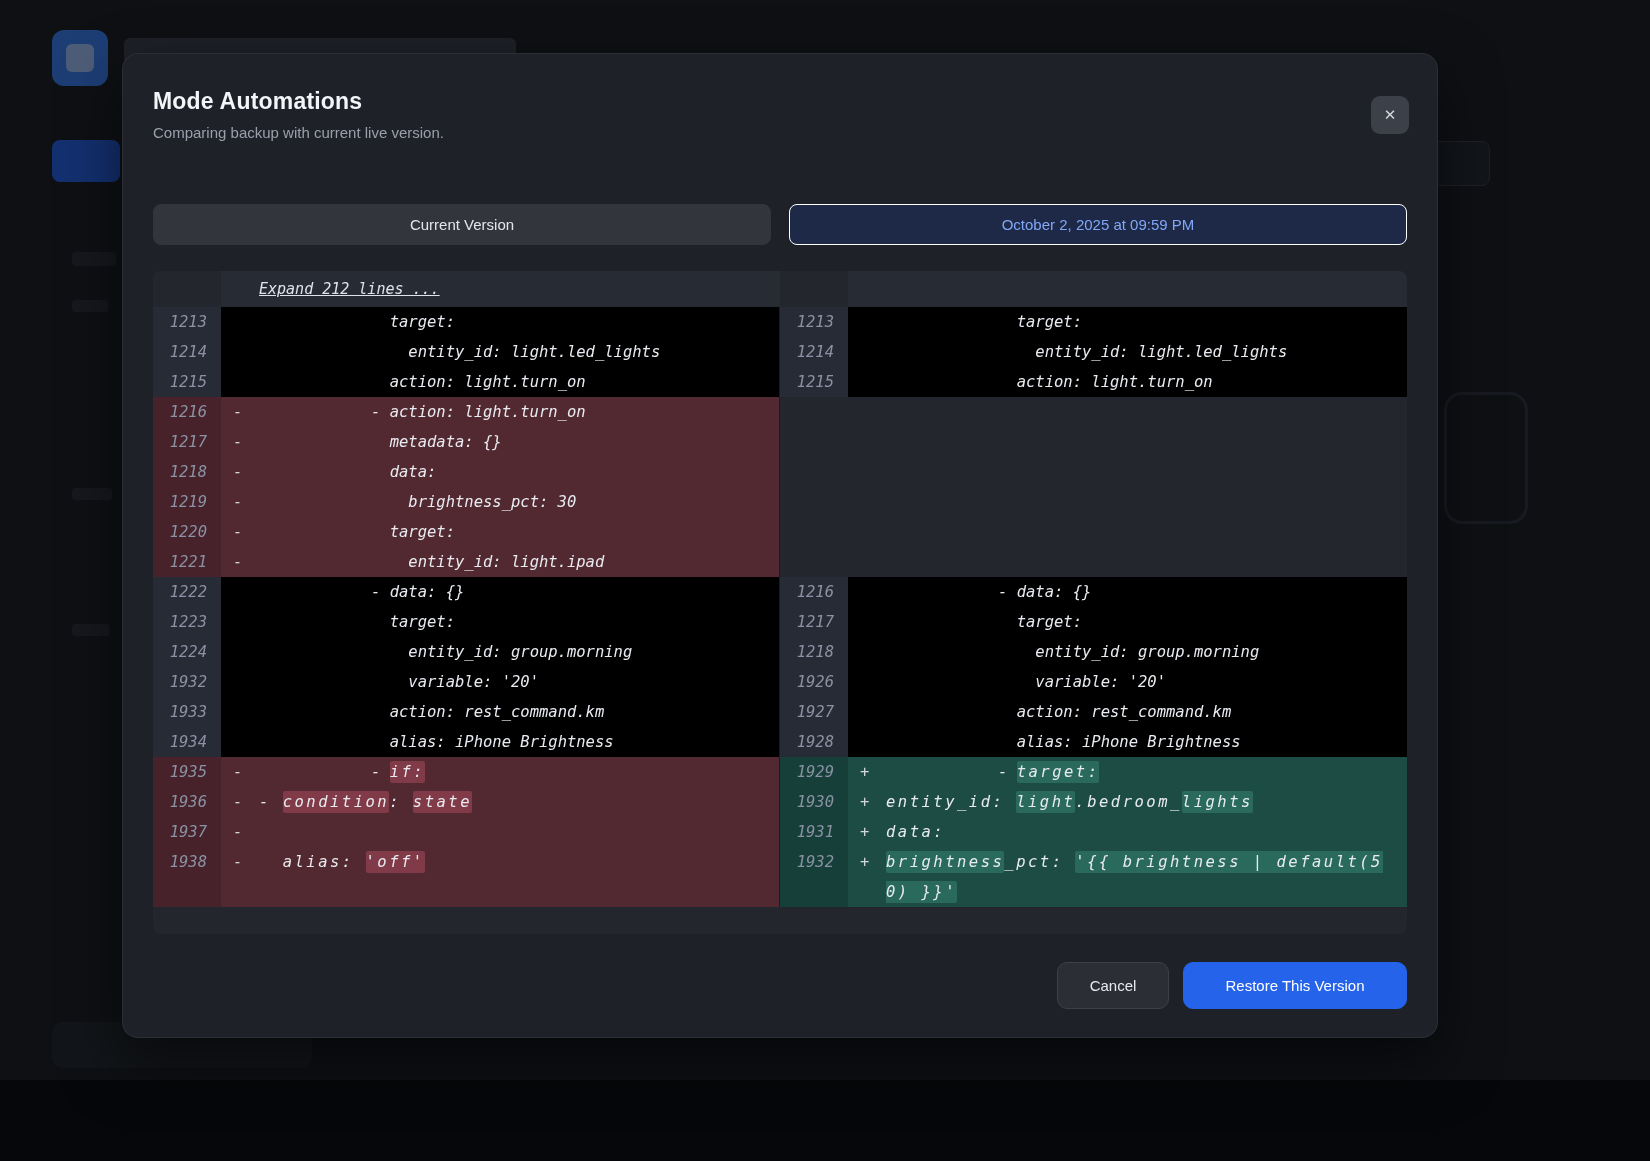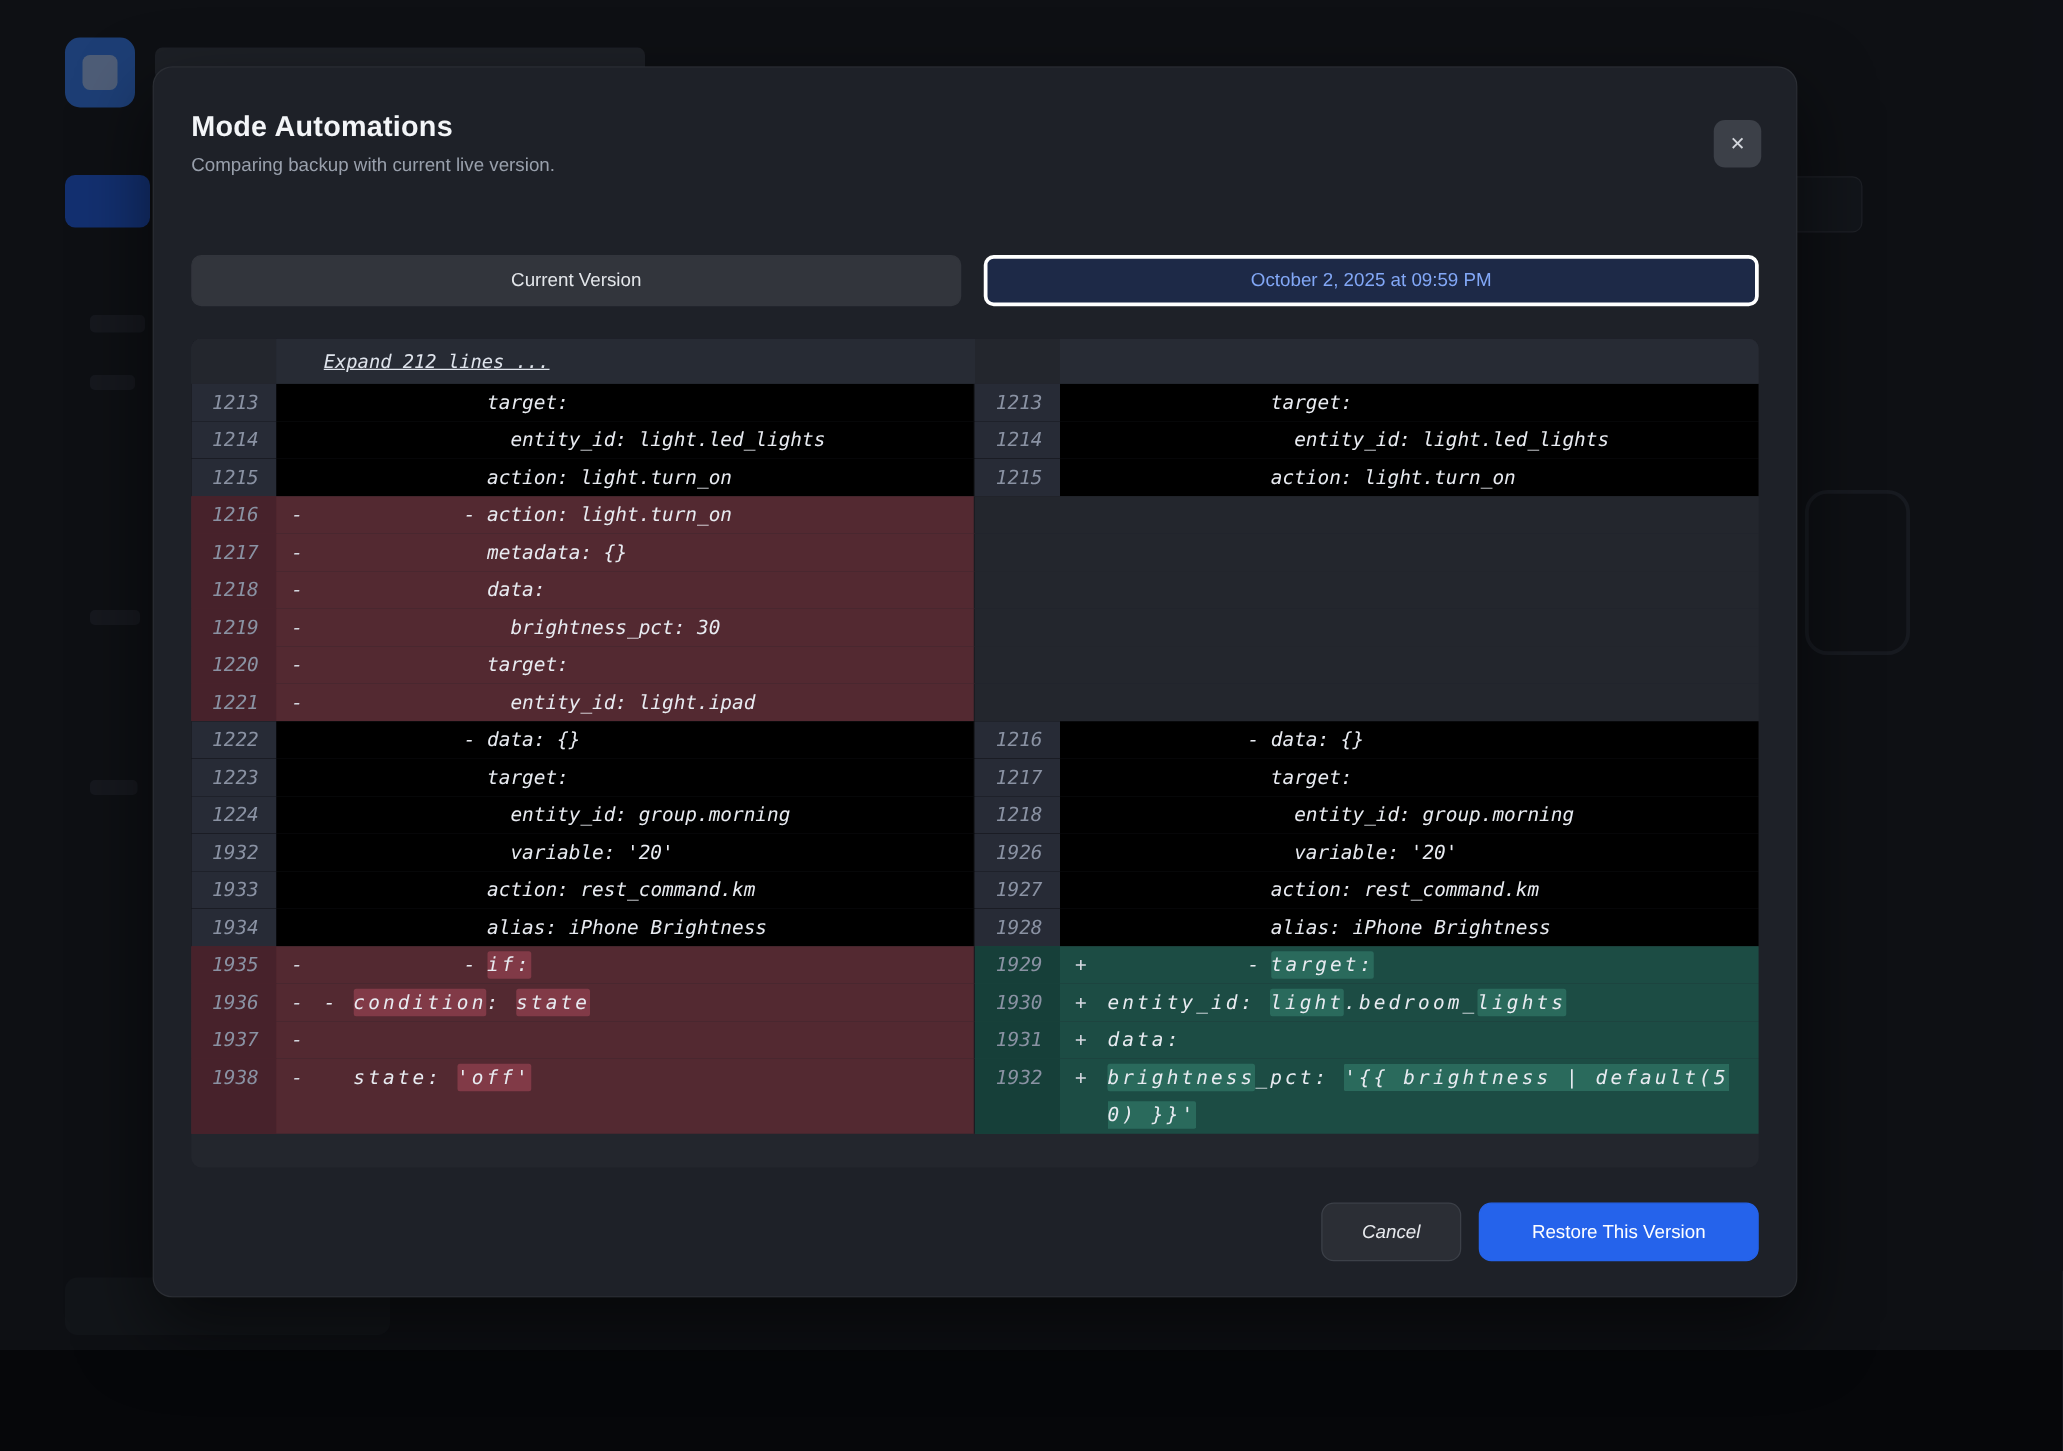--- a/index.html
+++ b/index.html
@@ -40,21 +40,21 @@
     border-radius:9px; background:#3c4048; border:none; color:#d4d7dd;
     font-size:15px; display:flex; align-items:center; justify-content:center; cursor:pointer;
   }
 
   .version-row { display:flex; gap:18px; margin:63px 30px 0 30px; }
   .version-btn {
     flex:1; height:41px; border-radius:8px; font-size:15px;
     display:flex; align-items:center; justify-content:center; cursor:pointer;
   }
   .version-btn.current { background:#32353c; border:1px solid #32353c; color:#e3e6ea; }
-  .version-btn.backup { background:#1d2947; border:3px solid #ffffff; color:#82a7f6; }
+  .version-btn.backup { background:#1d2947; border:1px solid #ffffff; color:#82a7f6; }
 
   
   .diff {
     margin:26px 30px 0 30px; height:663px; overflow:hidden;
     border-radius:8px; background:#23262d;
     font-family:"DejaVu Sans Mono", monospace; font-size:15.5px;font-style:italic;
   }
   .xrow { height:36px; display:flex; align-items:center; background:#272b34; position:relative; }
   .xrow::before { content:""; position:absolute; left:0; top:0; bottom:0; width:68px; background:#23262d; }
   .xrow::after  { content:""; position:absolute; left:50%; top:0; bottom:0; width:68px; background:#23262d; }
@@ -76,21 +76,21 @@
   .rem .seg.hl { background:#813a47; border-radius:2px; letter-spacing:2.5px; padding:2px 0;text-align:right; }
   .add .seg.hl { background:#2a6a5c; border-radius:2px; letter-spacing:2.5px; padding:2px 0; }
 
   
   .modal-footer {
     position:absolute; left:0; right:0; bottom:0; height:103px;
     display:flex; justify-content:flex-end; align-items:center; gap:14px; padding:0 30px;
   }
   .btn { height:47px; border-radius:10px; font-size:15px; cursor:pointer;
          display:flex; align-items:center; justify-content:center; }
-  .btn.cancel { width:112px; background:#2b2e35; border:1px solid #3c4048; color:#e8eaee;font-style:italic; }
+  .btn.cancel { width:112px; background:#2b2e35; border:1px solid #3c4048; color:#e8eaee; }
   .btn.restore { min-width:224px; padding:0 26px; background:#2563eb; border:1px solid #2563eb; color:#ffffff; font-weight:500; }
 </style>
 </head>
 <body>
 
 <div class="backdrop">
   <div class="bd-app-icon">
       <div class="glyph"></div>
     </div>
   <div class="bd-title-ghost"></div>
@@ -340,21 +340,21 @@
           <div class="cell right add">
             <div class="num">1931</div>
             <div class="sign">+</div>
             <div class="code"><span class="seg sp">data:</span></div>
           </div>
         </div>
         <div class="drow">
           <div class="cell left rem">
             <div class="num">1938</div>
             <div class="sign">-</div>
-            <div class="code"><span class="seg sp">  state: </span><span class="seg hl">'off'</span></div>
+            <div class="code"><span class="seg sp">  alias: </span><span class="seg hl">'off'</span></div>
           </div>
           <div class="cell right add">
             <div class="num">1932</div>
             <div class="sign">+</div>
             <div class="code"><span class="seg hl">brightness</span><span class="seg sp">_pct: </span><span class="seg hl">'{{ brightness | default(50) }}'</span></div>
           </div>
         </div>
       </div>
   </div>
 

